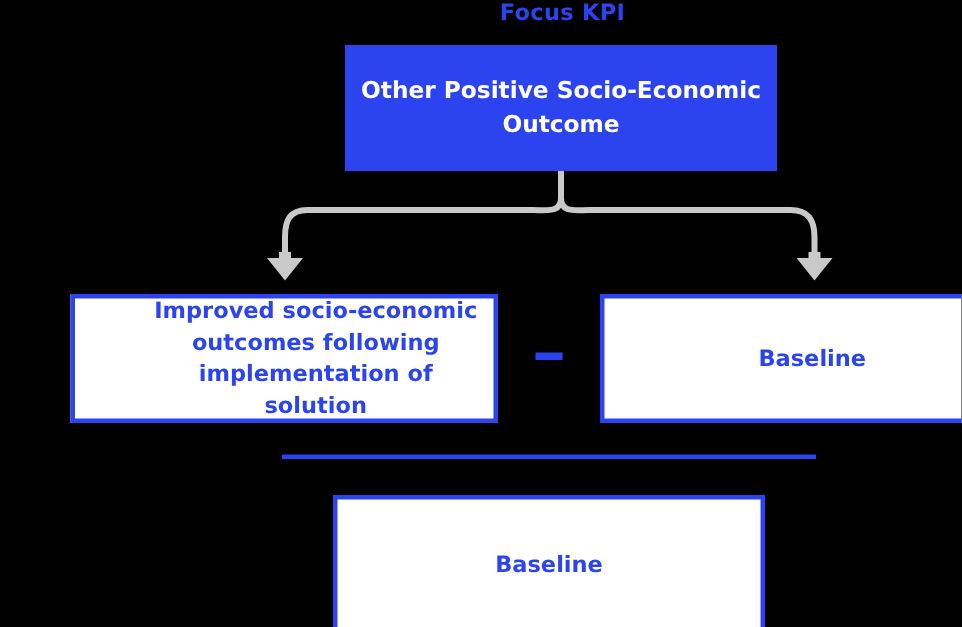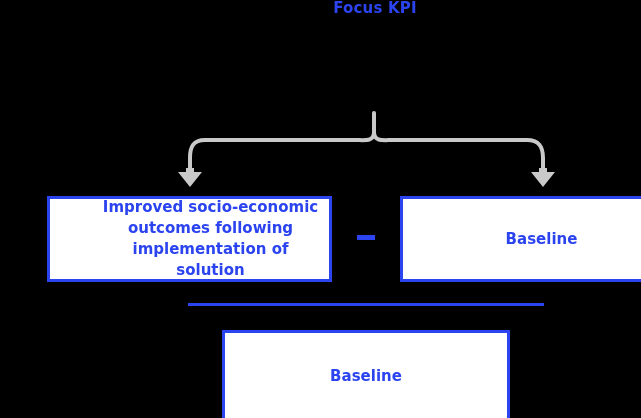--- a/index.html
+++ b/index.html
@@ -145,20 +145,23 @@
       <path d="M329,132 C329,142 320,140 310,140 L160,140 C148,140 145,147 145,158 L145,174"></path>
 
       <path d="M329,132 C329,142 338,140 348,140 L482,140 C494,140 498,147 498,158 L498,174"></path>
     </g>
 
     <path d="M133,172 L145,187 L157,172 L149,172 L149,168 L141,168 L141,172 Z" fill="#C9C9C9"></path>
 
     <path d="M486,172 L498,187 L510,172 L502,172 L502,168 L494,168 L494,172 Z" fill="#C9C9C9"></path>
   </svg>
 
+  <div id="box-top" class="node node-filled">
+    <span class="node-label">Other Positive Socio-Economic Outcome</span>
+  </div>
 
   <div id="box-left" class="node node-outline">
     <span class="node-label">Improved socio-economic outcomes following implementation of solution</span>
   </div>
 
   <div id="minus-operator"></div>
 
   <div id="box-right" class="node node-outline">
     <span class="node-label">Baseline</span>
   </div>

